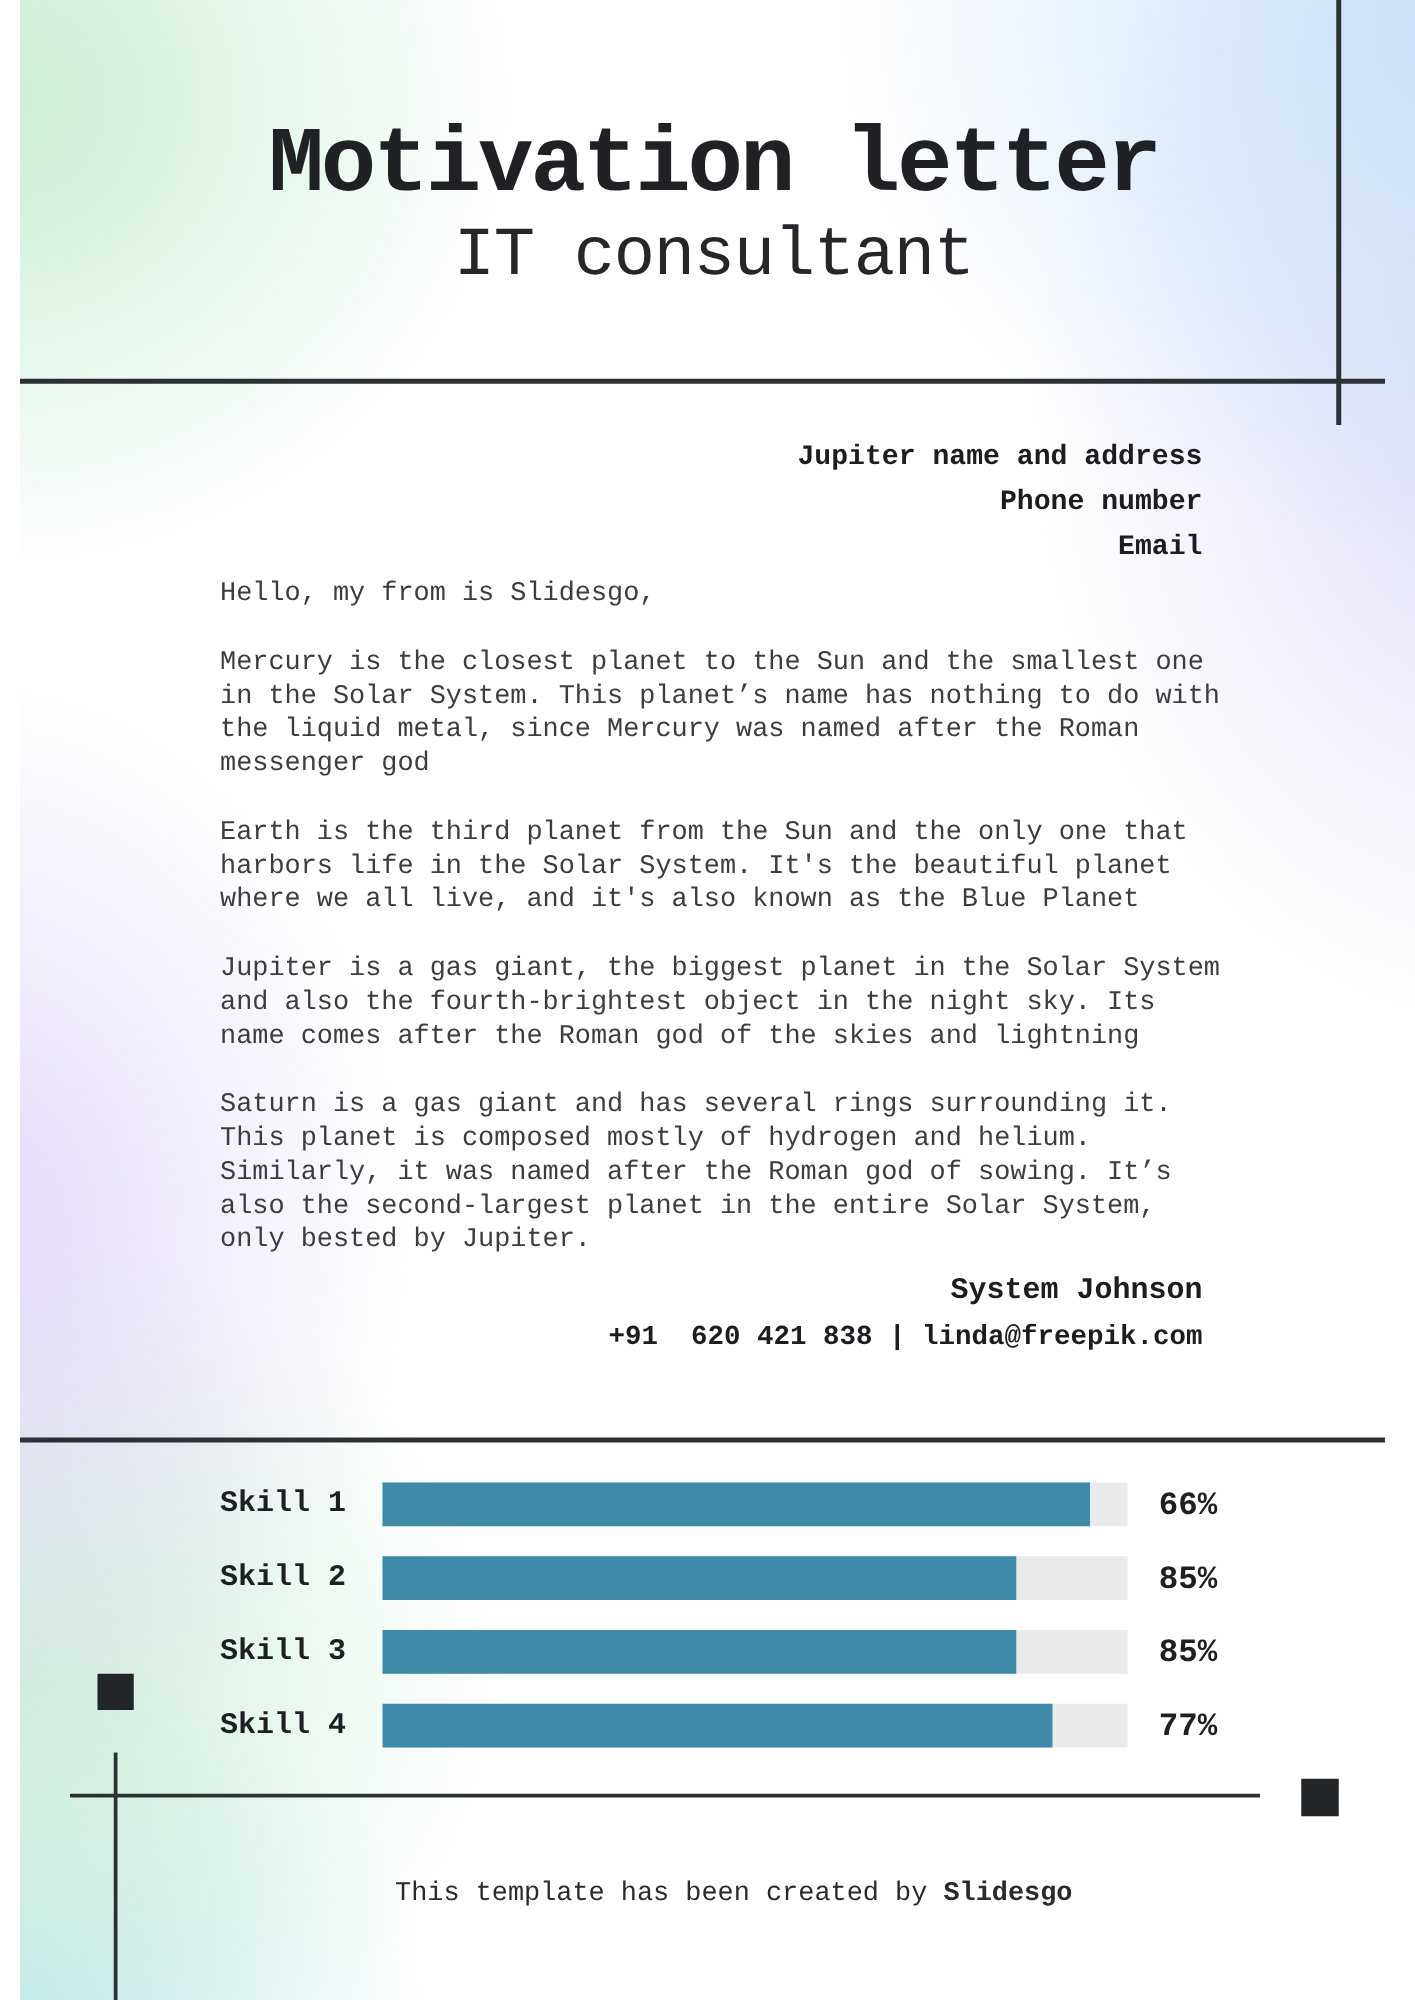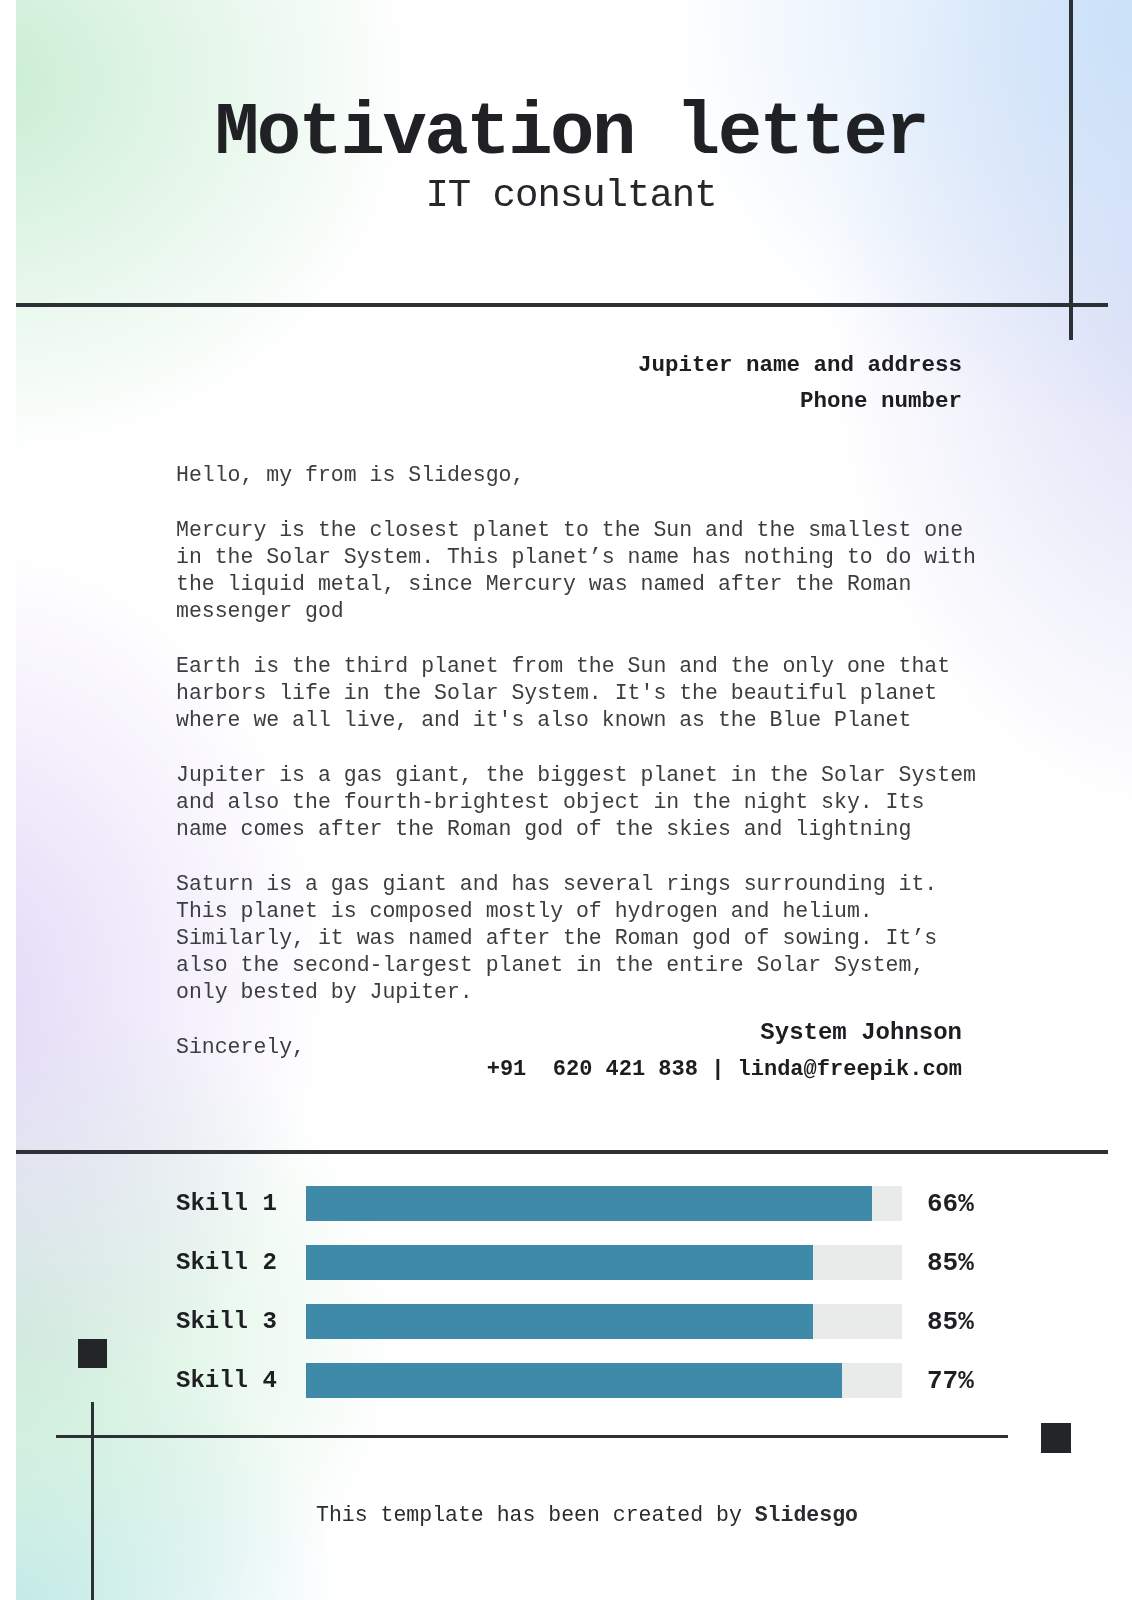--- a/index.html
+++ b/index.html
@@ -31,21 +31,21 @@
   .square-left  { left:62px;   top:1339px; width:29px; height:29px; }
   .square-right { left:1025px; top:1423px; width:30px; height:30px; }
 
   
   .title-block { position:absolute; top:96px; left:0; width:1110px; text-align:center; }
   .title-block h1 {
     margin:0; font-size:74px; font-weight:800; letter-spacing:-2.5px;
     color:#1f2125; line-height:1.02;
   }
   .title-block h2 {
-    margin:6px 0 0; font-size:39px; font-weight:400; letter-spacing:-1px;
+    margin:6px 0 0; font-size:55px; font-weight:400; letter-spacing:-1px;
     color:#26272b; line-height:1.0;
   }
 
   
   .contact-block {
     position:absolute; top:347px; right:186px; text-align:right;
     font-weight:700; font-size:22.5px; line-height:36px; color:#1c1d20;
   }
 
   
@@ -92,29 +92,29 @@
   <div class="square square-right"></div>
 
   <header class="title-block">
     <h1>Motivation letter</h1>
     <h2>IT consultant</h2>
   </header>
 
   <div class="contact-block">
     <div>Jupiter name and address</div>
     <div>Phone number</div>
+    <div>Email</div>
   </div>
 
   <div class="body-block">
     <p>Hello, my from is Slidesgo,</p>
     <p>Mercury is the closest planet to the Sun and the smallest one in the Solar System. This planet’s name has nothing to do with the liquid metal, since Mercury was named after the Roman messenger god</p>
     <p>Earth is the third planet from the Sun and the only one that harbors life in the Solar System. It's the beautiful planet where we all live, and it's also known as the Blue Planet</p>
     <p>Jupiter is a gas giant, the biggest planet in the Solar System and also the fourth-brightest object in the night sky. Its name comes after the Roman god of the skies and lightning</p>
     <p>Saturn is a gas giant and has several rings surrounding it. This planet is composed mostly of hydrogen and helium. Similarly, it was named after the Roman god of sowing. It’s also the second-largest planet in the entire Solar System, only bested by Jupiter.</p>
-    <p>Sincerely,</p>
   </div>
 
   <div class="signature-block">
     <div class="sig-name">System Johnson</div>
     <div class="sig-contact">+91  620 421 838 | linda@freepik.com</div>
   </div>
 
   <div class="skills">
     <div class="skill-row">
       <span class="skill-label">Skill 1</span>

